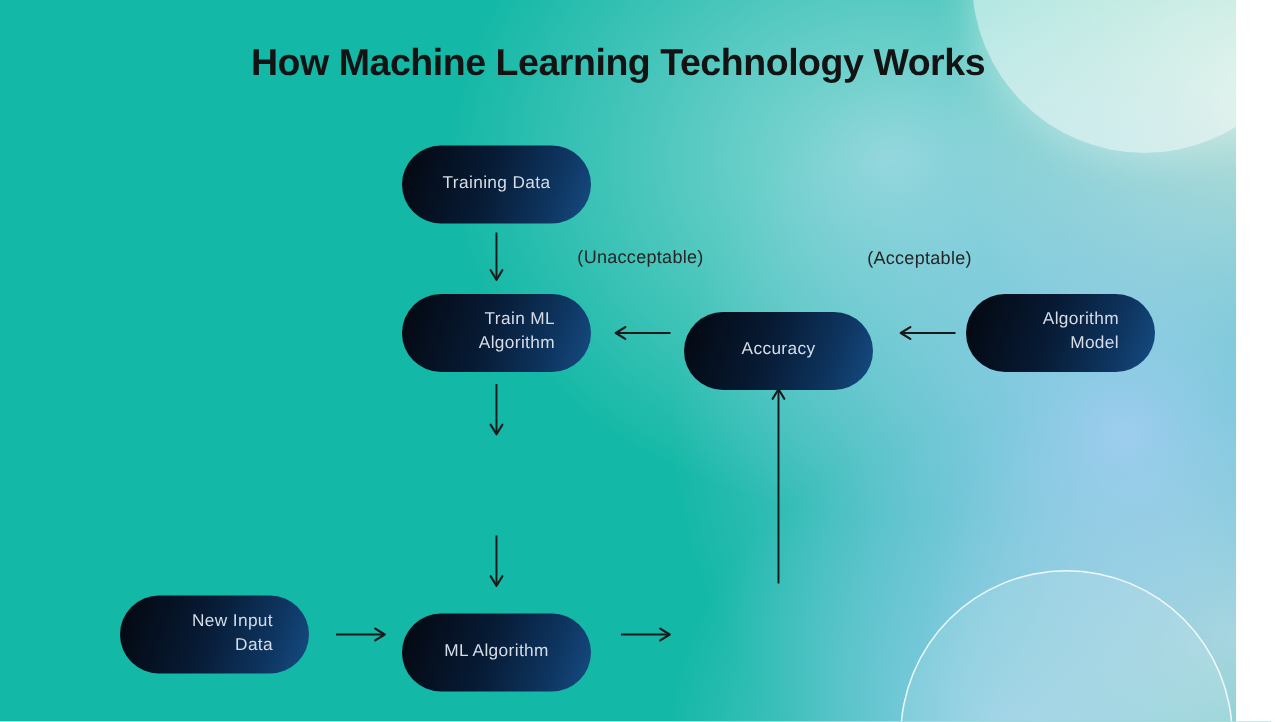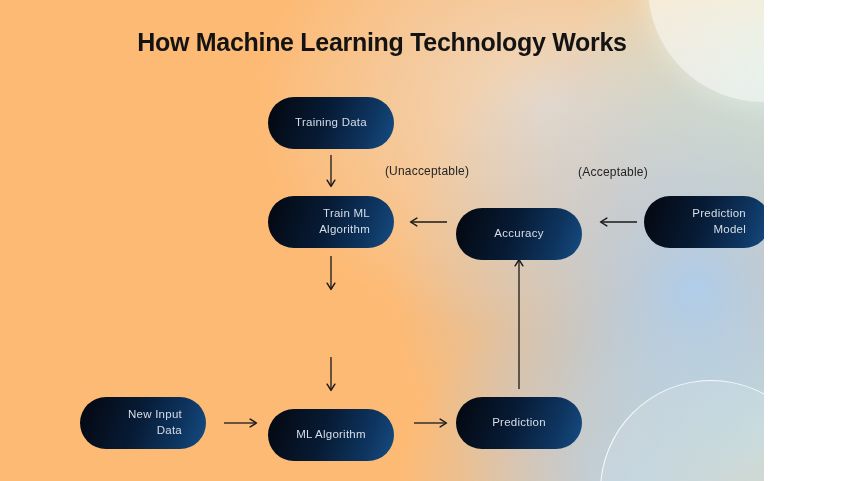--- a/index.html
+++ b/index.html
@@ -1,21 +1,21 @@
 <!DOCTYPE html>
 <html><head>
 <meta charset="utf-8">
 <style>
   html, body { margin: 0; padding: 0; background: #ffffff; }
   .stage {
     position: relative;
-    width: 764px;
+    width: 824px;
     height: 481px;
     overflow: hidden;
-    background: #fdba74;
+    background: #14b8a6;
     font-family: "Liberation Sans", "DejaVu Sans", sans-serif;
   }
   
   .bg-wash {
     position: absolute;
     inset: 0;
     background:
       radial-gradient(420px 400px at 91% 60%, rgba(168, 206, 244, 0.90), rgba(168, 206, 244, 0) 72%),
       radial-gradient(300px 300px at 102% 14%, rgba(211, 234, 213, 0.95), rgba(211, 234, 213, 0) 70%),
       radial-gradient(300px 280px at 100% 88%, rgba(203, 229, 216, 0.75), rgba(203, 229, 216, 0) 70%),
@@ -118,25 +118,22 @@
   </div>
   <div class="node" id="n-train-ml">
     <span class="txt">Train ML Algorithm</span>
   </div>
   <div class="node" id="n-ml-algo">
     <span class="txt">ML Algorithm</span>
   </div>
   <div class="node" id="n-new-input">
     <span class="txt">New Input Data</span>
   </div>
-  <div class="node" id="n-prediction">
-    <span class="txt">Prediction</span>
-  </div>
   <div class="node" id="n-accuracy">
     <span class="txt">Accuracy</span>
   </div>
   <div class="node" id="n-successful">
-    <span class="txt">Prediction Model</span>
+    <span class="txt">Algorithm Model</span>
   </div>
 
   <div class="ann" id="a-unacceptable">(Unacceptable)</div>
   <div class="ann" id="a-acceptable">(Acceptable)</div>
 </div>
 
 </body></html>

